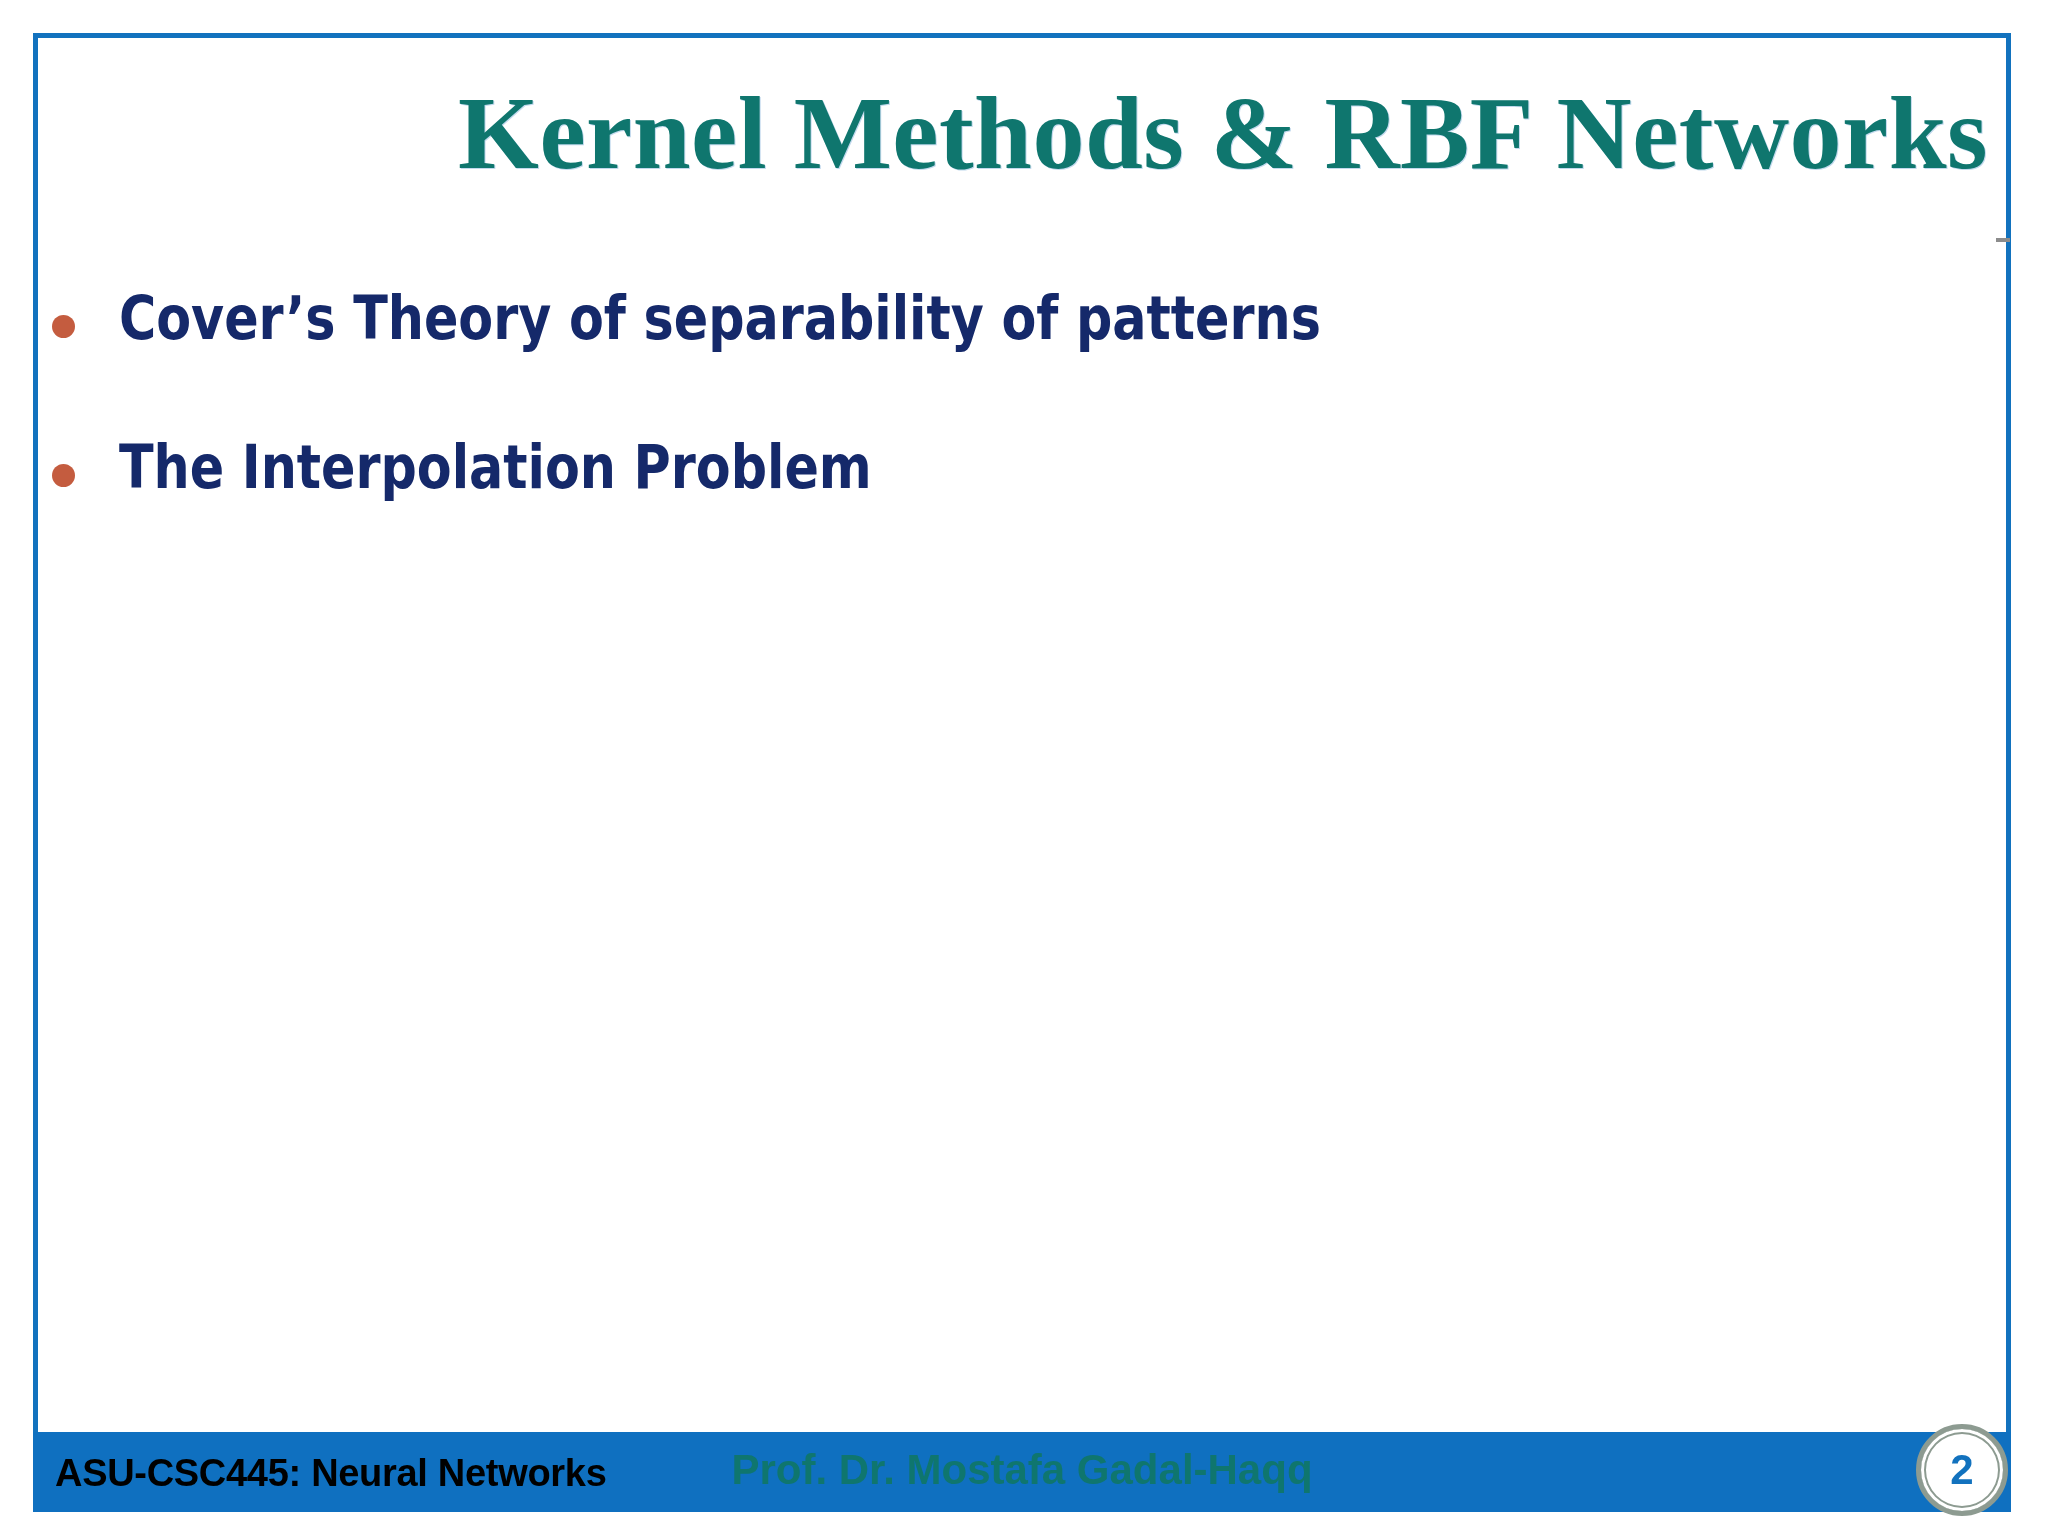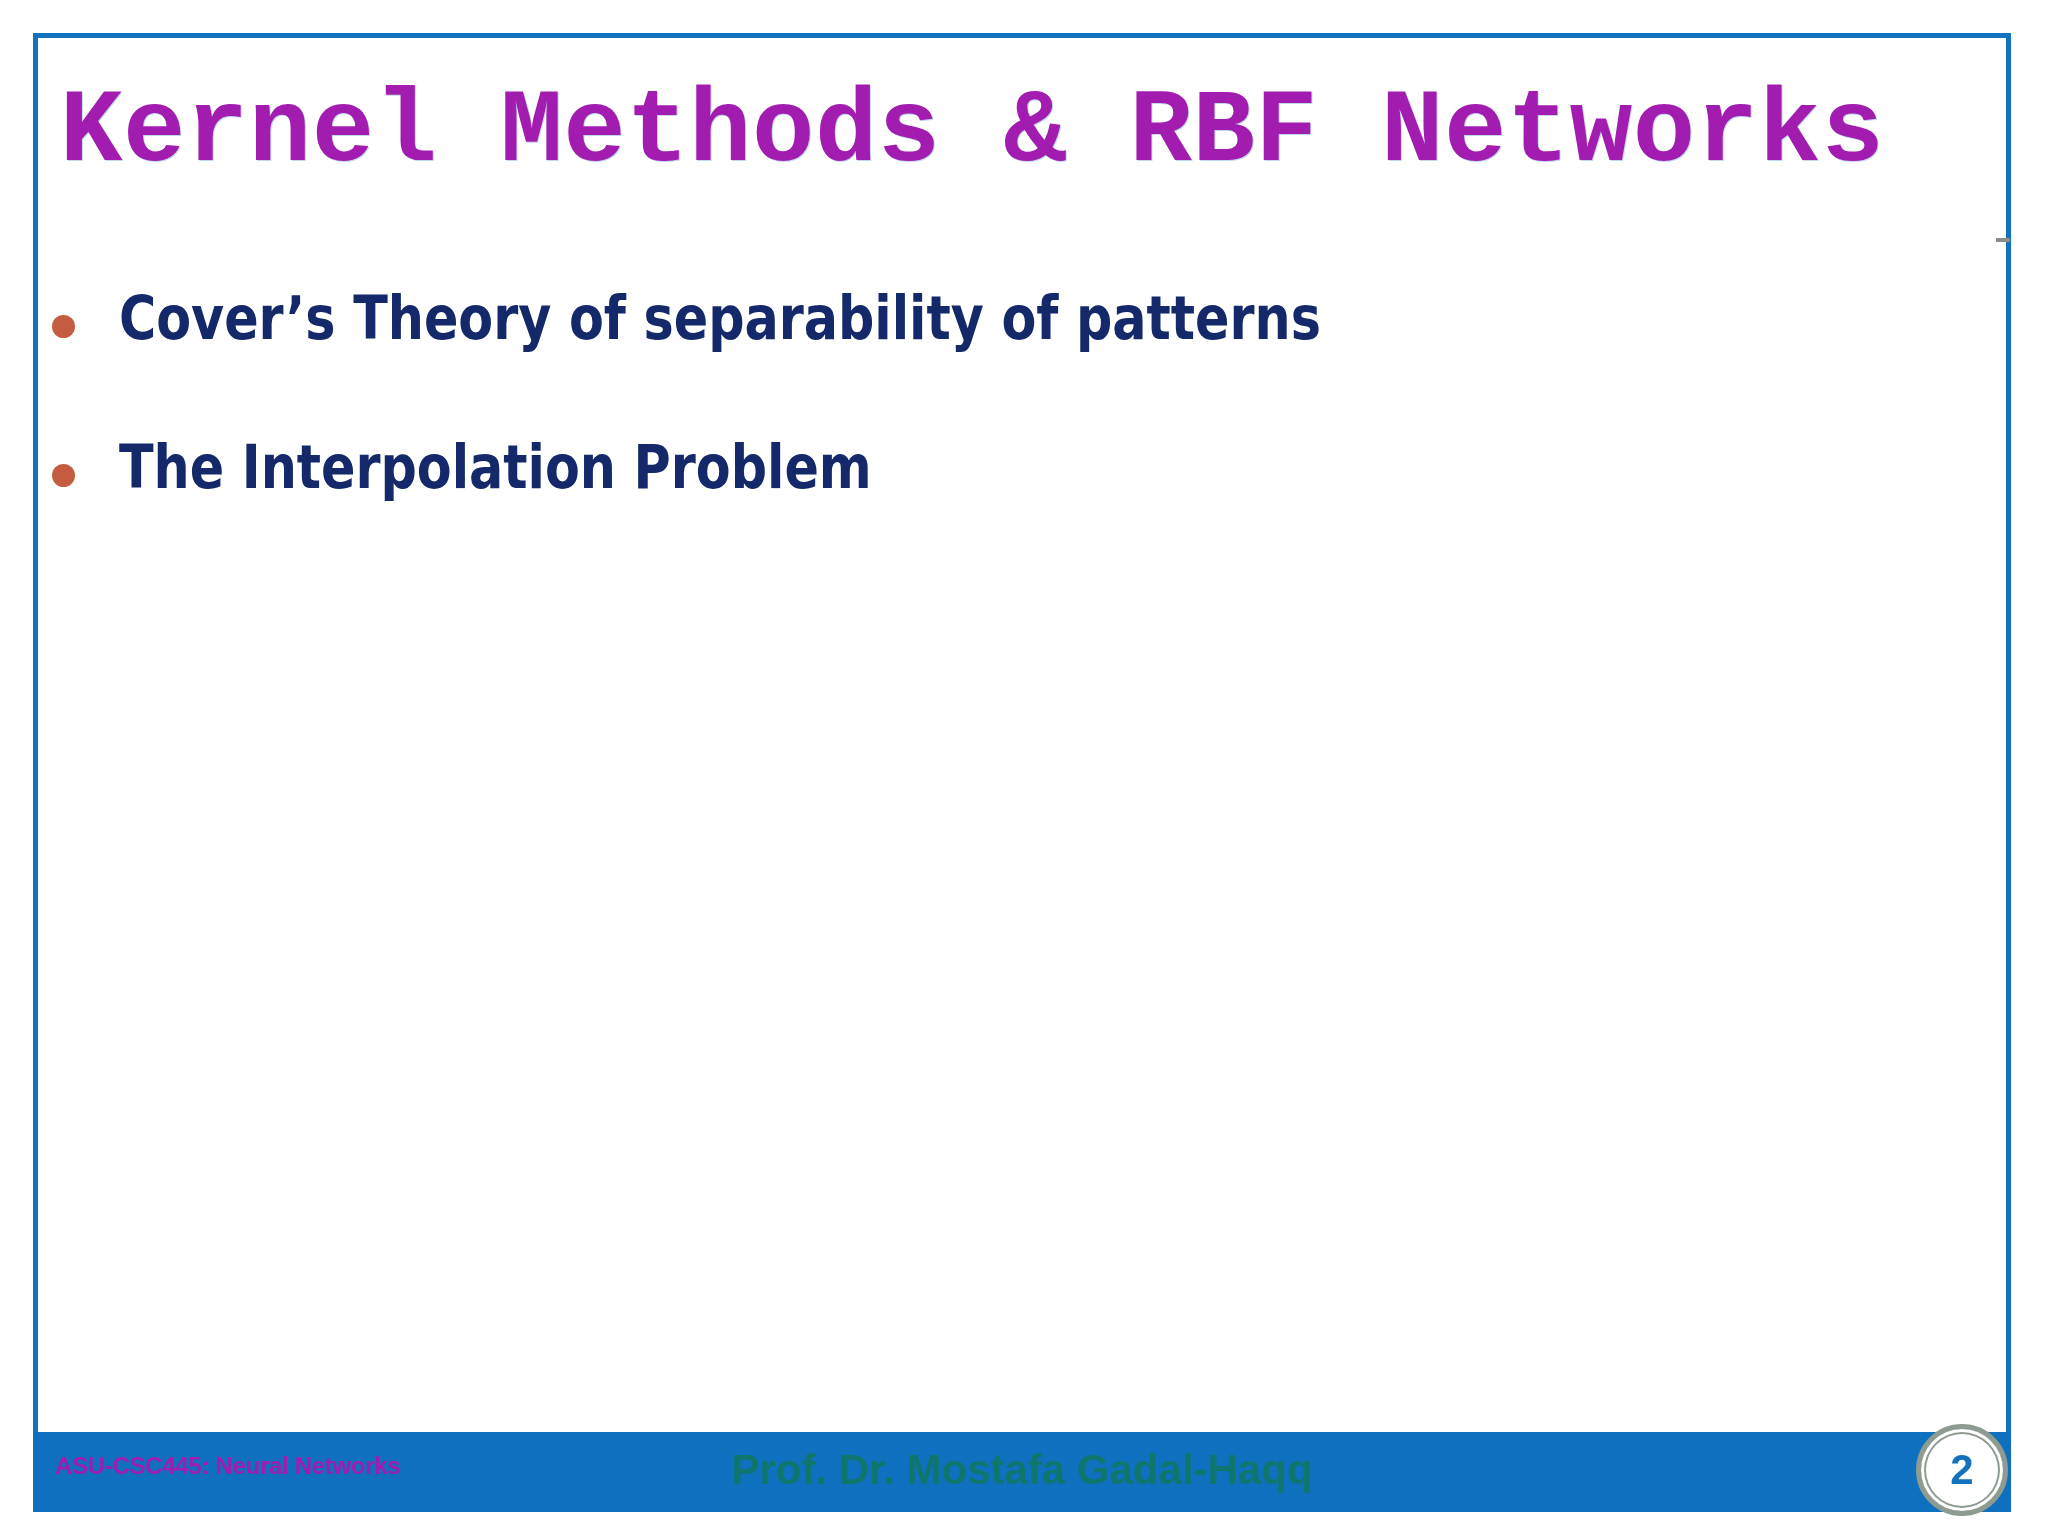--- a/index.html
+++ b/index.html
@@ -43,26 +43,26 @@
     height: 4px;
     background: #8c8c8c;
   }
 
   
   #title {
     position: absolute;
     left: 60px;
     top: 78px;
     width: 1928px;
-    text-align: left;
-    font-family: Liberation Mono, monospace;
+    text-align: right;
+    font-family: Liberation Serif, serif;
     font-weight: bold;
     font-size: 104px;
     line-height: 1.05;
-    color: #a21caf;
+    color: #0f766e;
     letter-spacing: 0.5px;
     white-space: nowrap;
     text-shadow: 1px 1px 0 rgba(120,170,215,0.45);
   }
 
   
   #bullet-list {
     position: absolute;
     left: 52px;
     top: 288px;
@@ -104,22 +104,22 @@
     width: 1978px;
     height: 80px;
     background: #0f70c0;
   }
   #footer-course {
     position: absolute;
     left: 55px;
     top: 1452px;
     font-family: "Liberation Sans", sans-serif;
     font-weight: bold;
-    font-size: 24px;
-    color: #a21caf;
+    font-size: 38px;
+    color: #000000;
     white-space: nowrap;
     letter-spacing: -0.3px;
   }
   #footer-presenter {
     position: absolute;
     left: 33px;
     top: 1446px;
     width: 1978px;
     text-align: center;
     font-family: "Liberation Sans", sans-serif;

